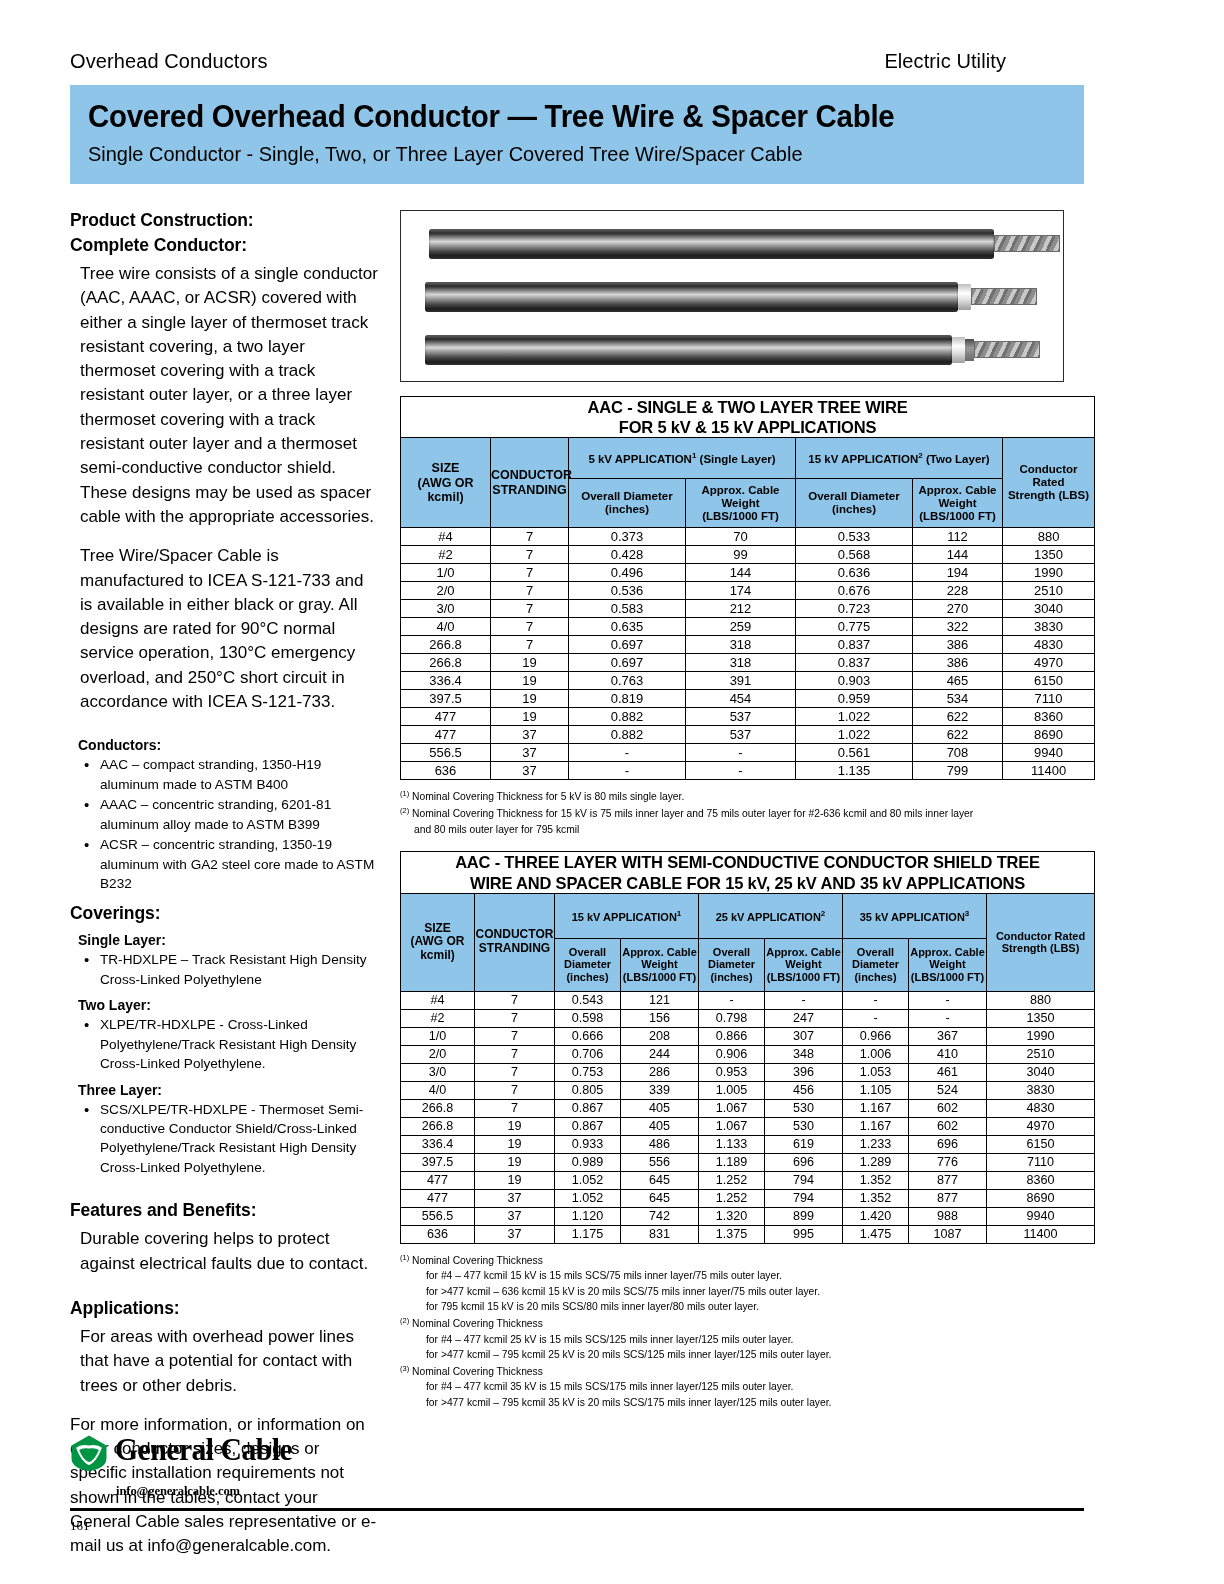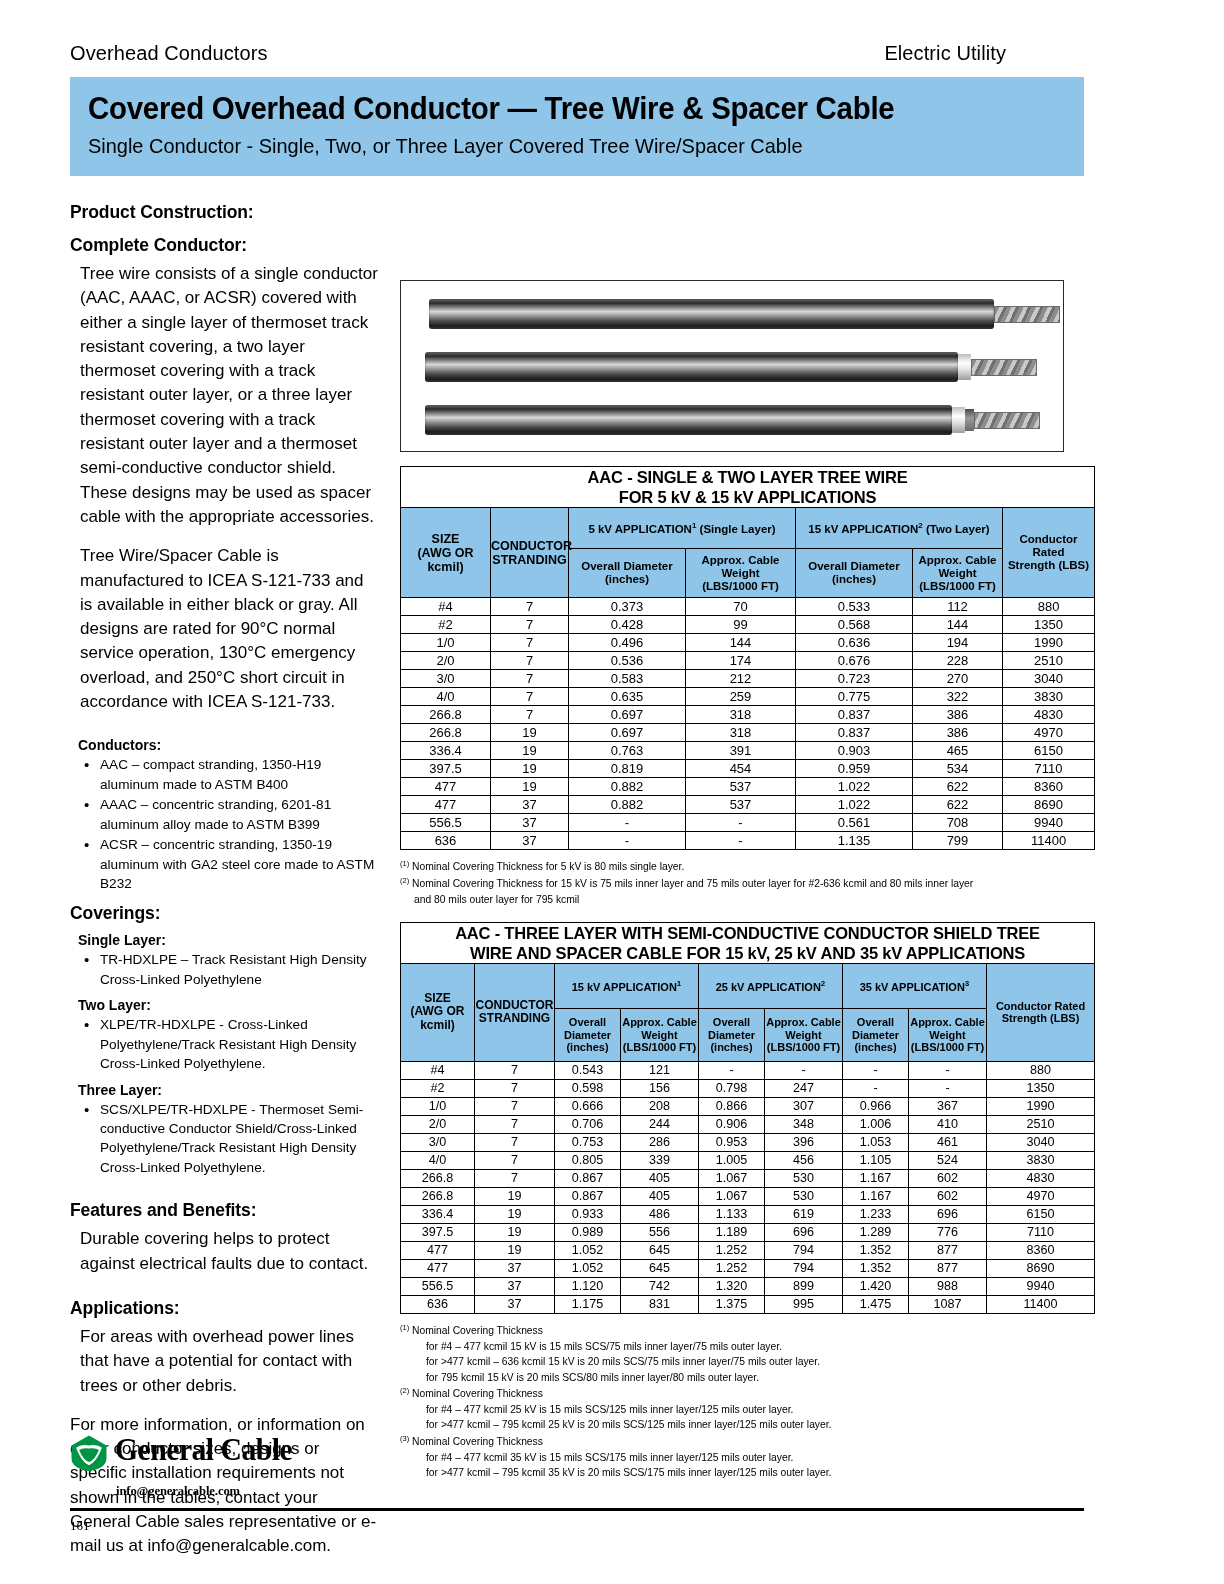--- a/index.html
+++ b/index.html
@@ -13,21 +13,21 @@
     font-family: "Liberation Sans", sans-serif;
     color: #000;
     position: relative;
     overflow: hidden;
   }
   .page {
     position: relative;
     width: 1076px;
     height: 1584px;
     box-sizing: border-box;
-    padding: 4px 70px;
+    padding: 12px 70px;
   }
 
   
   .runhead {
     display: flex;
     justify-content: space-between;
     align-items: baseline;
     padding-top: 38px;
     font-size: 20px;
     font-weight: 500;
@@ -55,21 +55,21 @@
     font-size: 21px;
     line-height: 1.15;
     transform: scaleX(0.95);
     transform-origin: left center;
   }
 
   
   .columns {
     display: flex;
     margin-top: 26px;
-    align-items: center;
+    align-items: flex-start;
   }
   .col-left {
     width: 330px;
     flex: 0 0 330px;
     padding-right: 20px;
     box-sizing: border-box;
   }
   .col-right {
     width: 664px;
     flex: 0 0 664px;
@@ -280,21 +280,21 @@
   <div class="banner">
     <div class="banner-title">Covered Overhead Conductor — Tree Wire &amp; Spacer Cable</div>
     <div class="banner-sub">Single Conductor -  Single, Two, or Three Layer Covered Tree Wire/Spacer Cable</div>
   </div>
 
   <div class="columns">
 
     <div class="col-left">
 
       <h2 class="sect tight">Product Construction:</h2>
-      <h2 class="sect" style="margin-top:12px">Complete Conductor:</h2>
+      <h2 class="sect" style="margin-top:4px">Complete Conductor:</h2>
       <p class="body">Tree wire consists of a single conductor (AAC, AAAC, or ACSR) covered with either a single layer of thermoset track resistant covering, a two layer thermoset covering with a track resistant outer layer, or a three layer thermoset covering with a track resistant outer layer and a thermoset semi-conductive conductor shield. These designs may be used as spacer cable with the appropriate accessories.</p>
       <p class="body gap">Tree Wire/Spacer Cable is manufactured to ICEA S-121-733 and is available in either black or gray. All designs are rated for 90°C normal service operation, 130°C emergency overload, and 250°C short circuit in accordance with ICEA S-121-733.</p>
 
       <div class="spacer-md"></div>
       <h3 class="sub">Conductors:</h3>
       <ul class="bul">
         <li>AAC – compact stranding, 1350-H19 aluminum made to ASTM B400</li>
         <li>AAAC – concentric stranding, 6201-81 aluminum alloy made to ASTM B399</li>
         <li>ACSR – concentric stranding, 1350-19 aluminum with GA2 steel core made to ASTM B232</li>
       </ul>

